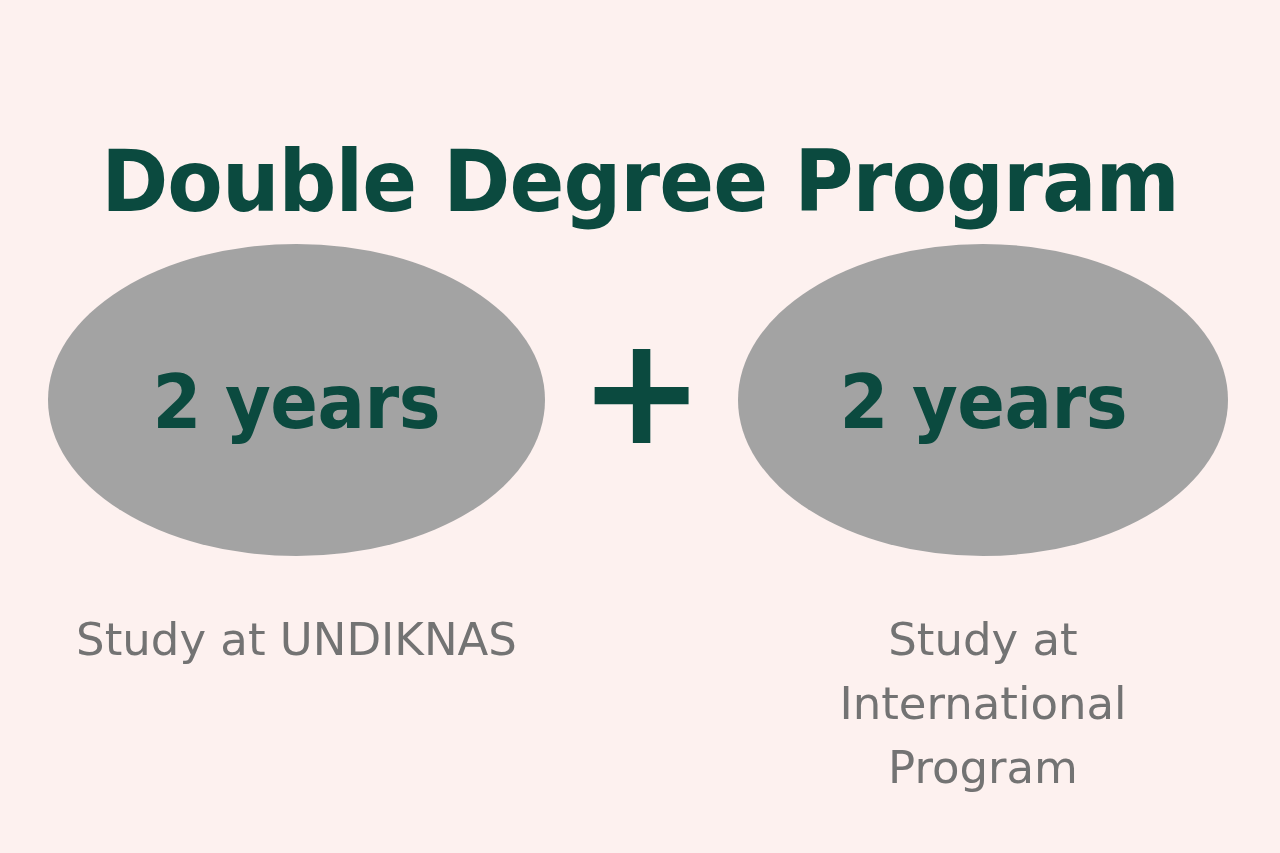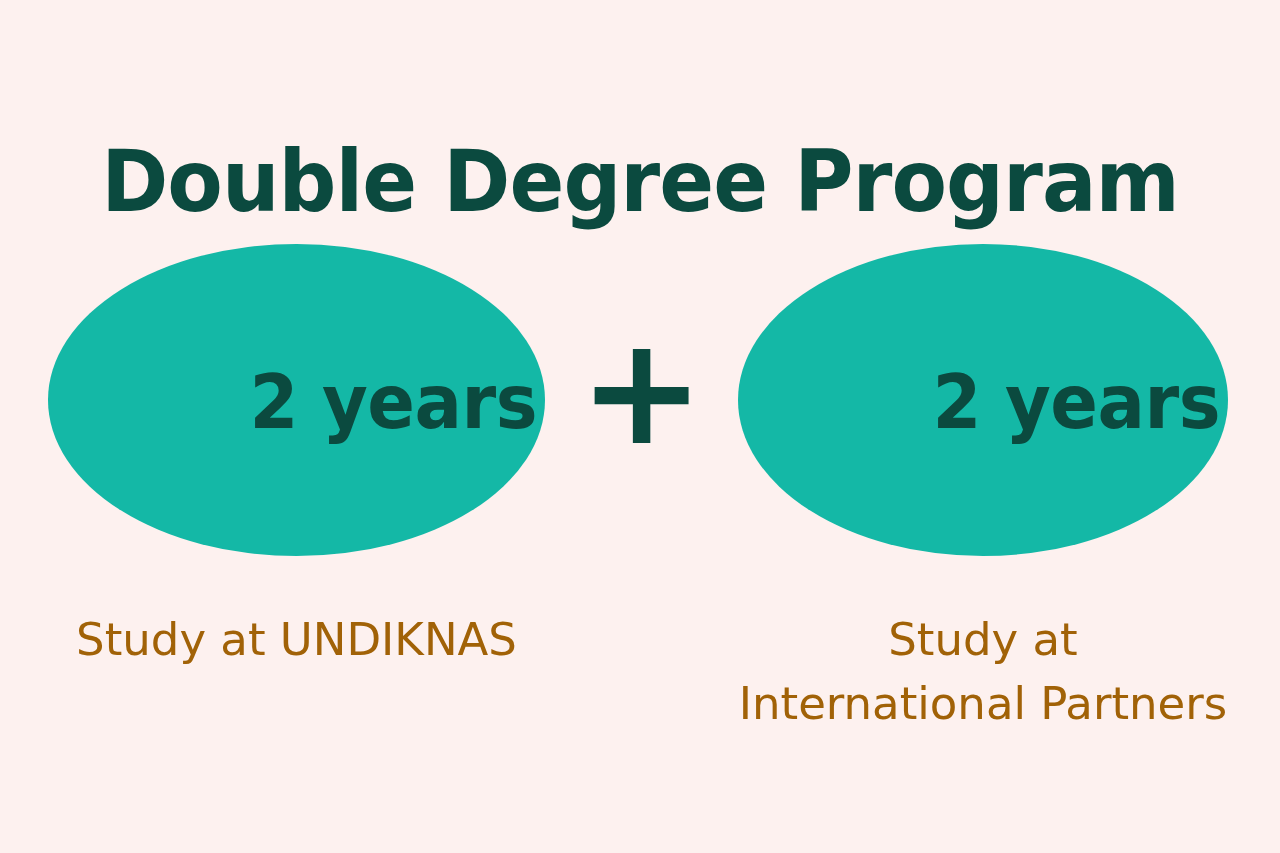--- a/index.html
+++ b/index.html
@@ -46,24 +46,24 @@
     top: 244px;
     width: 1280px;
     height: 312px;
   }
 
   .ellipse {
     position: absolute;
     top: 0;
     height: 312px;
     border-radius: 50%;
-    background: #14b8a6;
+    background: #a3a3a3;
     display: flex;
     align-items: center;
-    justify-content: flex-end;
+    justify-content: center;
   }
   #ellipse-left  { left: 48px;  width: 497px; }
   #ellipse-right { left: 738px; width: 490px; }
 
   .ellipse-label {
     color: #0b4a3f;
     font-family: "DejaVu Sans", sans-serif;
     font-weight: 700;
     font-size: 74px;
     line-height: 1;
@@ -96,21 +96,21 @@
     position: absolute;
     left: 0;
     top: 608px;
     width: 1280px;
     height: 130px;
   }
 
   .caption {
     position: absolute;
     top: 0;
-    color: #a16207;
+    color: #737373;
     font-family: "DejaVu Sans", sans-serif;
     font-weight: 400;
     font-size: 45px;
     line-height: 1.42;
     text-align: center;
   }
   #caption-left  { left: 48px;  width: 497px; }
   #caption-right { left: 738px; width: 490px; }
 </style>
 </head>
@@ -129,16 +129,16 @@
     <div id="plus-sign">+</div>
 
     <div class="ellipse" id="ellipse-right">
       <span class="ellipse-label">2 years</span>
     </div>
 
   </div>
 
   <div id="captions">
     <div class="caption" id="caption-left">Study at UNDIKNAS</div>
-    <div class="caption" id="caption-right">Study at International Partners</div>
+    <div class="caption" id="caption-right">Study at International Program</div>
   </div>
 
 </div>
 
 </body></html>

